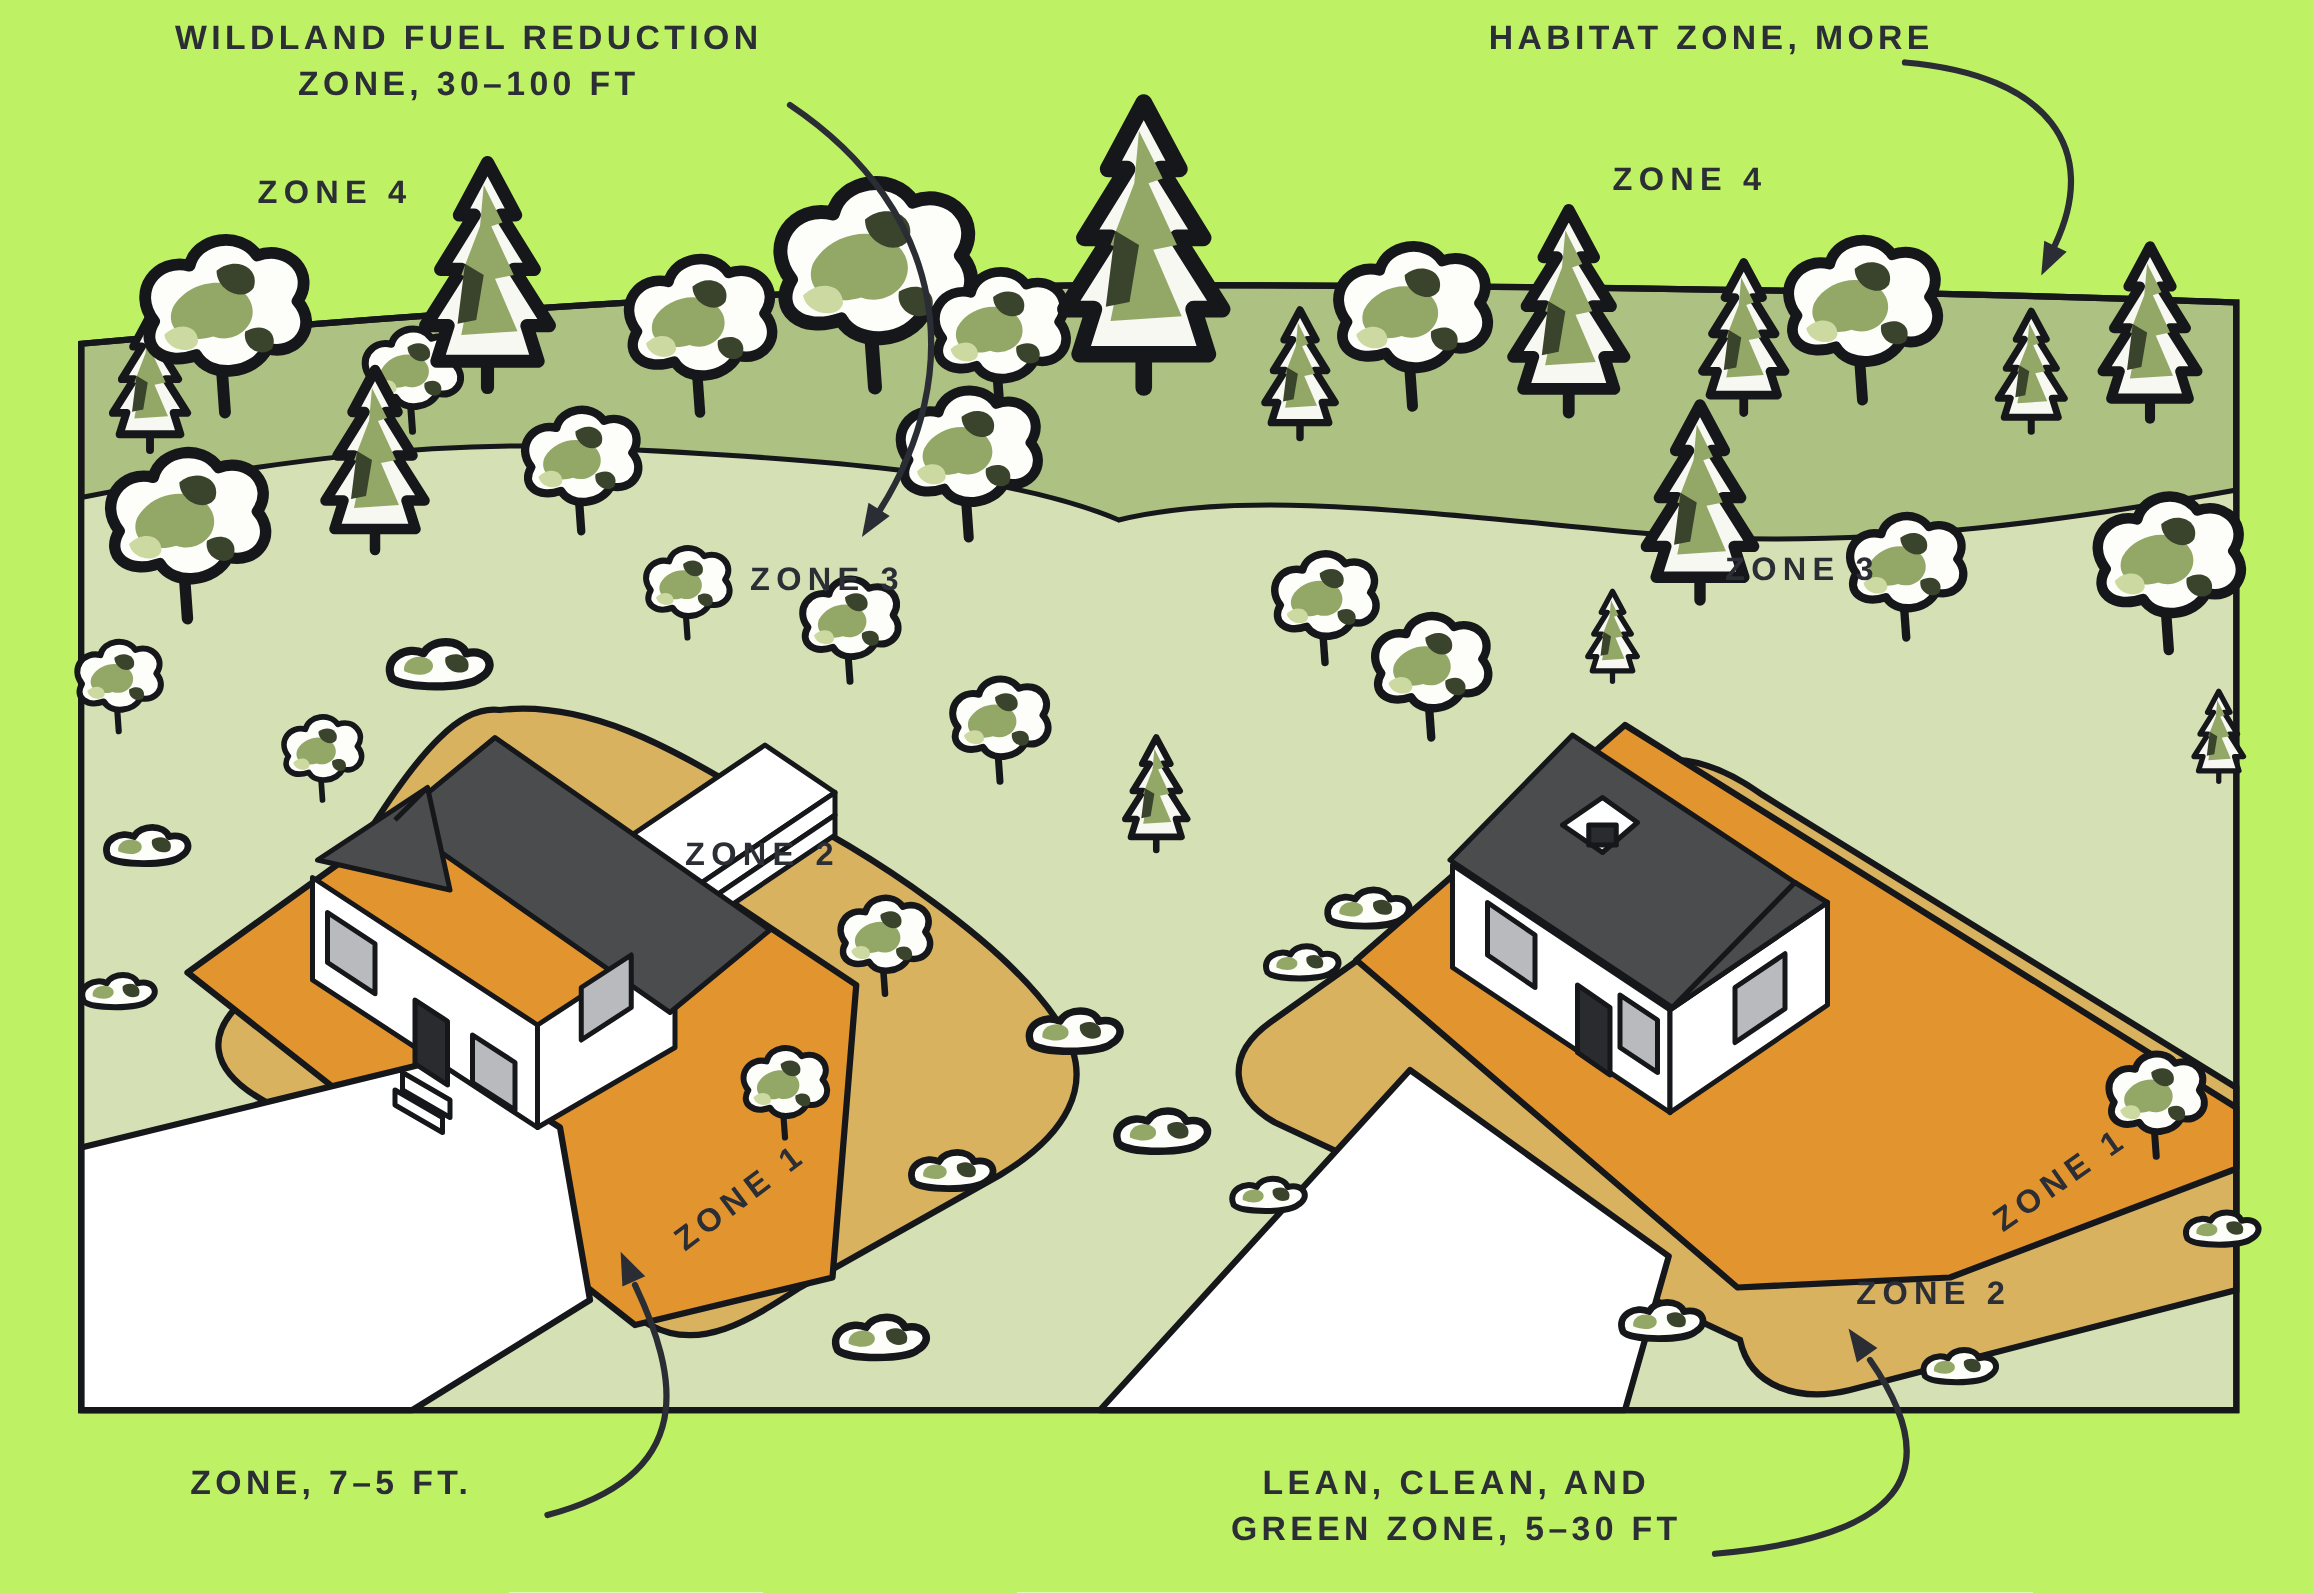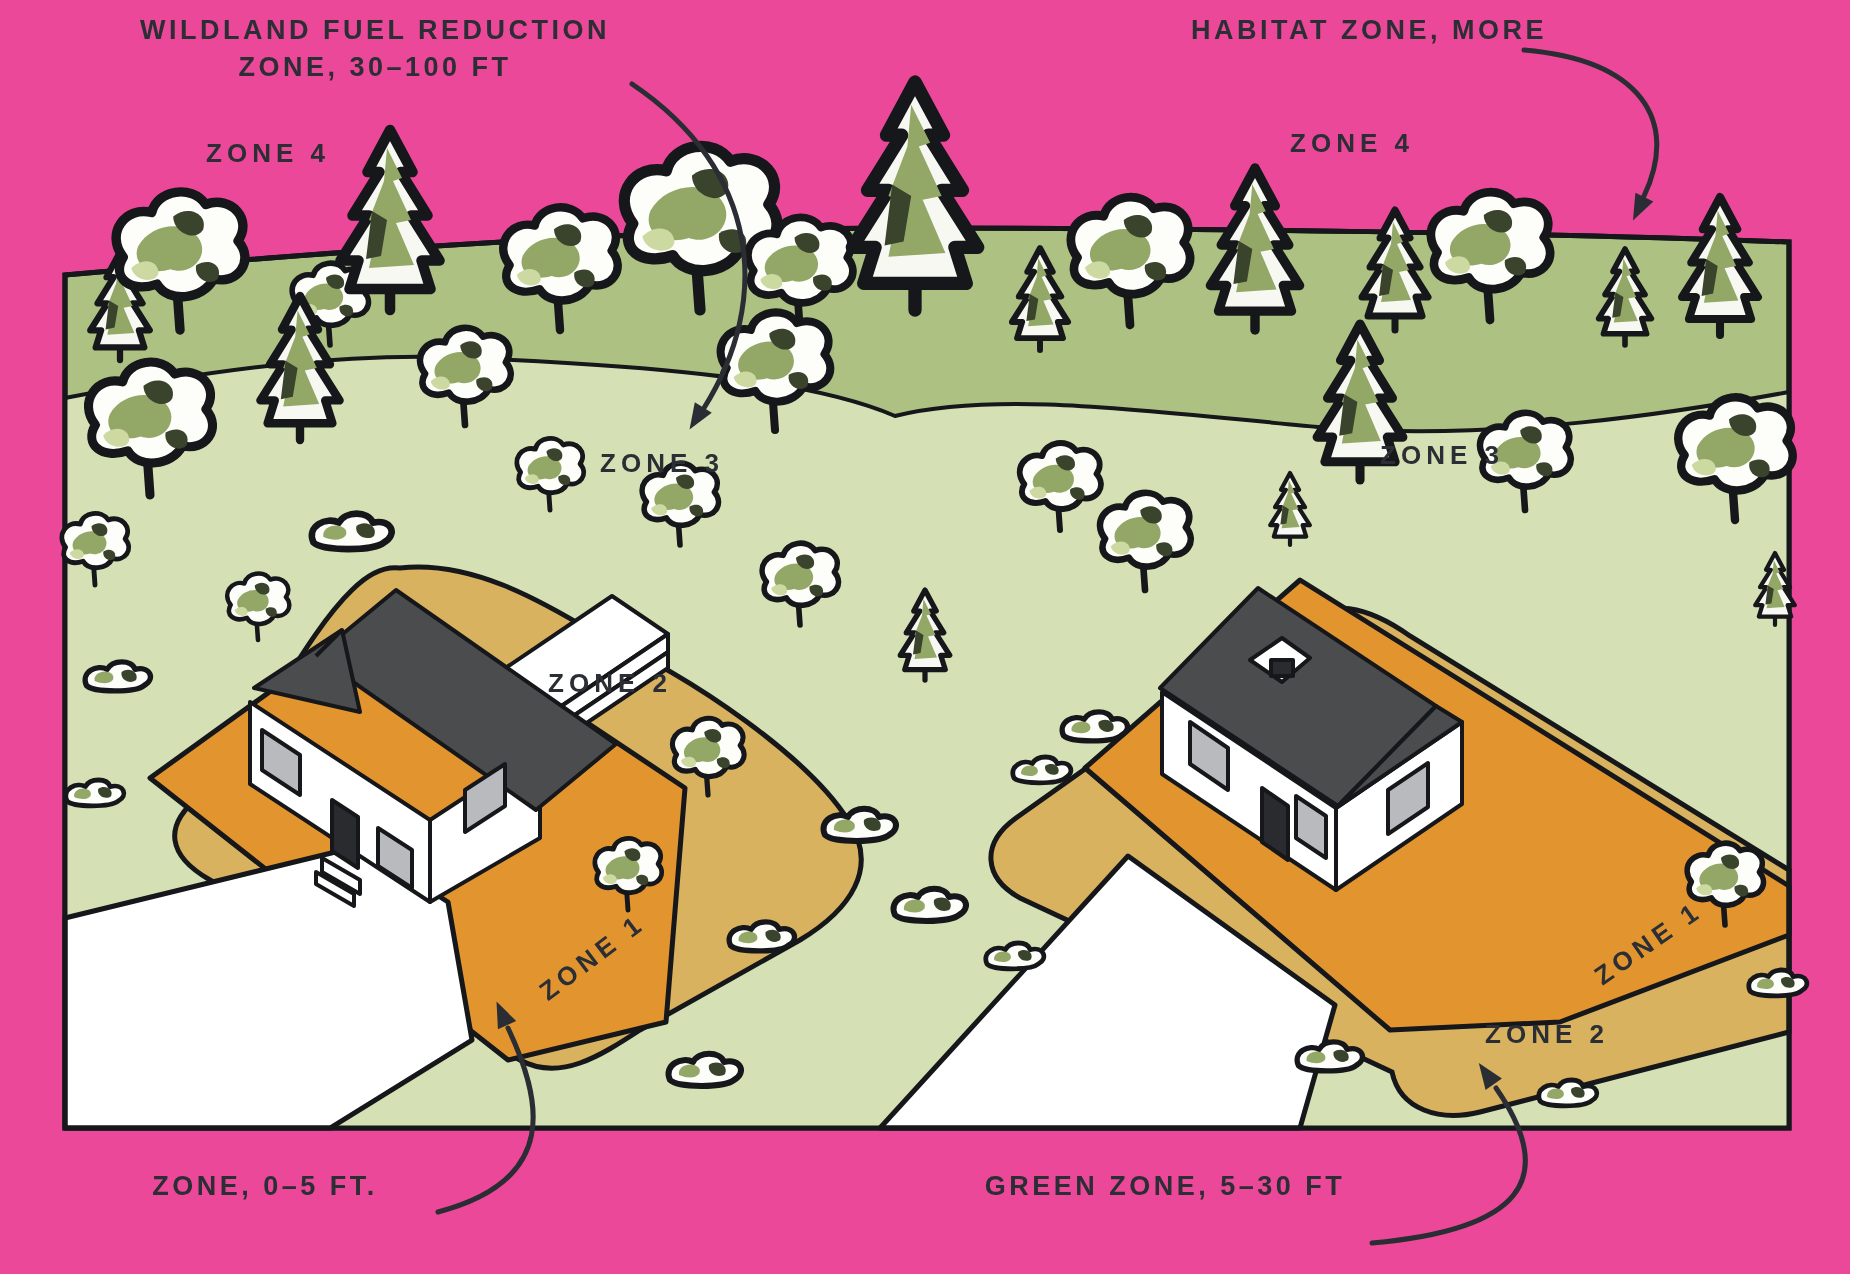--- a/index.html
+++ b/index.html
@@ -1,16 +1,16 @@
 <!DOCTYPE html>
 <html><head>
 <meta charset="utf-8">
 <style>
   html,body{margin:0;padding:0;background:#ffffff;}
-  #stage{position:relative;width:1850px;height:1274px;background:#ec4899;overflow:hidden;
+  #stage{position:relative;width:1850px;height:1274px;background:#bef264;overflow:hidden;
          font-family:"Liberation Sans",sans-serif;}
   #scene{position:absolute;left:0;top:0;}
   .cap{position:absolute;color:#2b2e35;font-weight:bold;font-size:27px;letter-spacing:3.5px;
        line-height:37px;text-align:center;}
   .zl{position:absolute;color:#2b2e35;font-weight:bold;font-size:26px;letter-spacing:5px;
       line-height:30px;text-align:center;width:200px;}
   .rot37{transform:rotate(-37deg);}
   .rot35{transform:rotate(-35deg);}
 </style>
 </head>
@@ -193,24 +193,25 @@
 <div class="cap" style="left:130px;top:12px;width:490px;">
   <div>WILDLAND FUEL REDUCTION</div>
   <div>ZONE, 30–100 FT</div>
 </div>
 
 <div class="cap" style="left:1104px;top:12px;width:530px;">
   <div>HABITAT ZONE, MORE</div>
 </div>
 
 <div class="cap" style="left:65px;top:1168px;width:400px;">
-  <div>ZONE, 0–5 FT.</div>
+  <div>ZONE, 7–5 FT.</div>
 </div>
 
 <div class="cap" style="left:940px;top:1168px;width:450px;">
+  <div>LEAN, CLEAN, AND</div>
   <div>GREEN ZONE, 5–30 FT</div>
 </div>
 
 <div class="zl" style="left:168px;top:138px;">ZONE 4</div>
 <div class="zl" style="left:1252px;top:128px;">ZONE 4</div>
 
 <div class="zl" style="left:562px;top:448px;">ZONE 3</div>
 <div class="zl" style="left:1342px;top:440px;">ZONE 3</div>
 
 <div class="zl" style="left:510px;top:668px;">ZONE 2</div>

